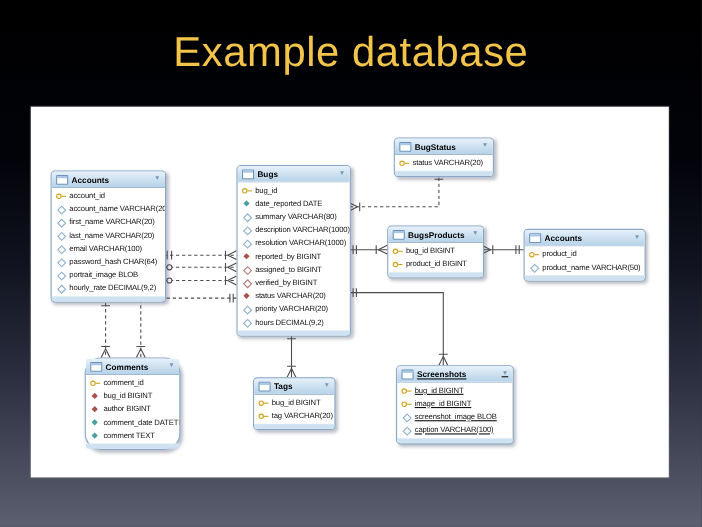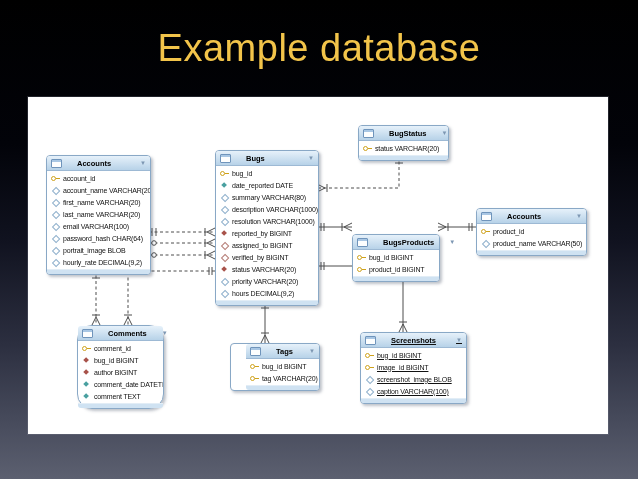--- a/index.html
+++ b/index.html
@@ -24,21 +24,21 @@
     background:#fff; box-shadow:0 0 0 1px rgba(130,135,150,0.25);
   }
   .canvas svg.lines { position:absolute; left:0; top:0; z-index:1; }
   .tbl {
     position:absolute; z-index:2; background:#fff;
     border:1px solid #89a8c6; border-radius:4px;
     box-shadow:2px 2px 3px rgba(70,80,100,0.35);
     font-size:7px; color:#111;
   }
   .tbl-h {
-    height:14px; display:flex; align-items:center; gap:15px; padding:0 4px;
+    height:14px; display:flex; align-items:center; gap:3px; padding:0 4px;
     background:linear-gradient(#e6f1fa,#b7d2e8);
     border-bottom:1px solid #9db9d4; border-radius:3px 3px 0 0;
   }
   .tbl-name { font-weight:bold; font-size:7.5px; color:#000; white-space:nowrap; }
   .hdr-arrow { margin-left:auto; color:#7d97b3; font-size:6px; line-height:1; }
   .win-ico {
     width:9px; height:7px; flex:none; position:relative;
     background:#fdfefe; border:1px solid #6f94bb; border-radius:1px;
   }
   .win-ico::before { content:""; position:absolute; left:0; top:0; right:0; height:2px; background:#a9c7e4; }
@@ -227,21 +227,21 @@
           <span class="hdr-arrow">▼</span>
         </div>
         <div class="tbl-rows">
           <div class="row">
             <span class="ci pk"></span>
             <span>status VARCHAR(20)</span>
           </div>
         </div>
         <div class="tbl-f"></div>
       </div>
-      <div class="tbl" style="left: 324px; top: 108px; width: 86px; margin-top: 29px;">
+      <div class="tbl" style="left: 324px; top: 108px; width: 86px;">
         <div class="tbl-h">
           <span class="win-ico"></span>
           <span class="tbl-name">BugsProducts</span>
           <span class="hdr-arrow">▼</span>
         </div>
         <div class="tbl-rows">
           <div class="row">
             <span class="ci pk"></span>
             <span>bug_id BIGINT</span>
           </div>
@@ -293,21 +293,21 @@
             <span class="ci nn"></span>
             <span>comment_date DATETIME</span>
           </div>
           <div class="row">
             <span class="ci nn"></span>
             <span>comment TEXT</span>
           </div>
         </div>
         <div class="tbl-f"></div>
       </div>
-      <div class="tbl" style="left: 202px; top: 246px; width: 73px; padding-left: 15px;">
+      <div class="tbl" style="left: 202px; top: 246px; width: 73px;">
         <div class="tbl-h">
           <span class="win-ico"></span>
           <span class="tbl-name">Tags</span>
           <span class="hdr-arrow">▼</span>
         </div>
         <div class="tbl-rows">
           <div class="row">
             <span class="ci pk"></span>
             <span>bug_id BIGINT</span>
           </div>

